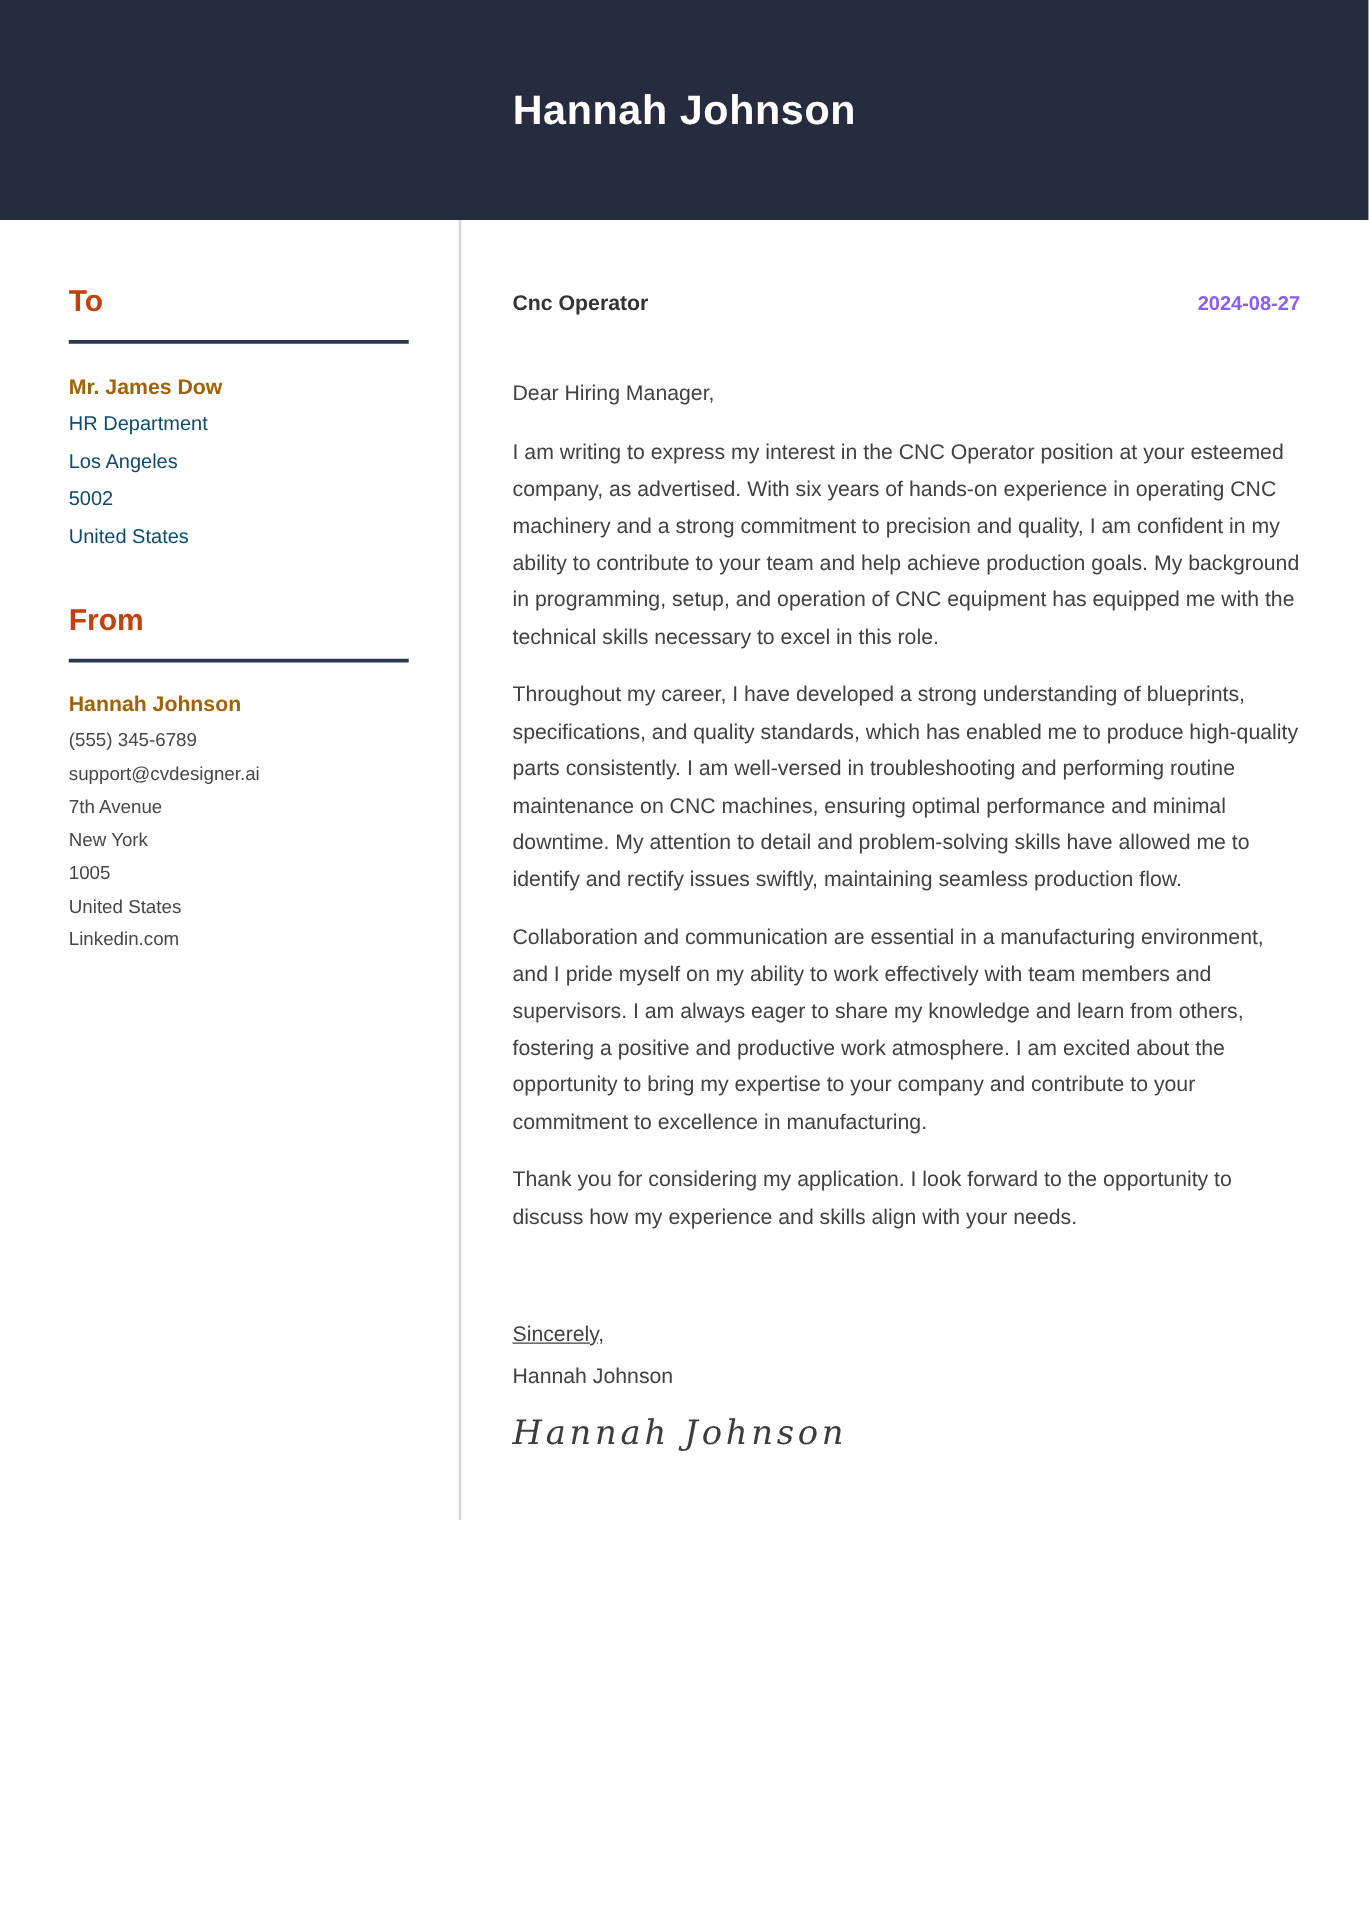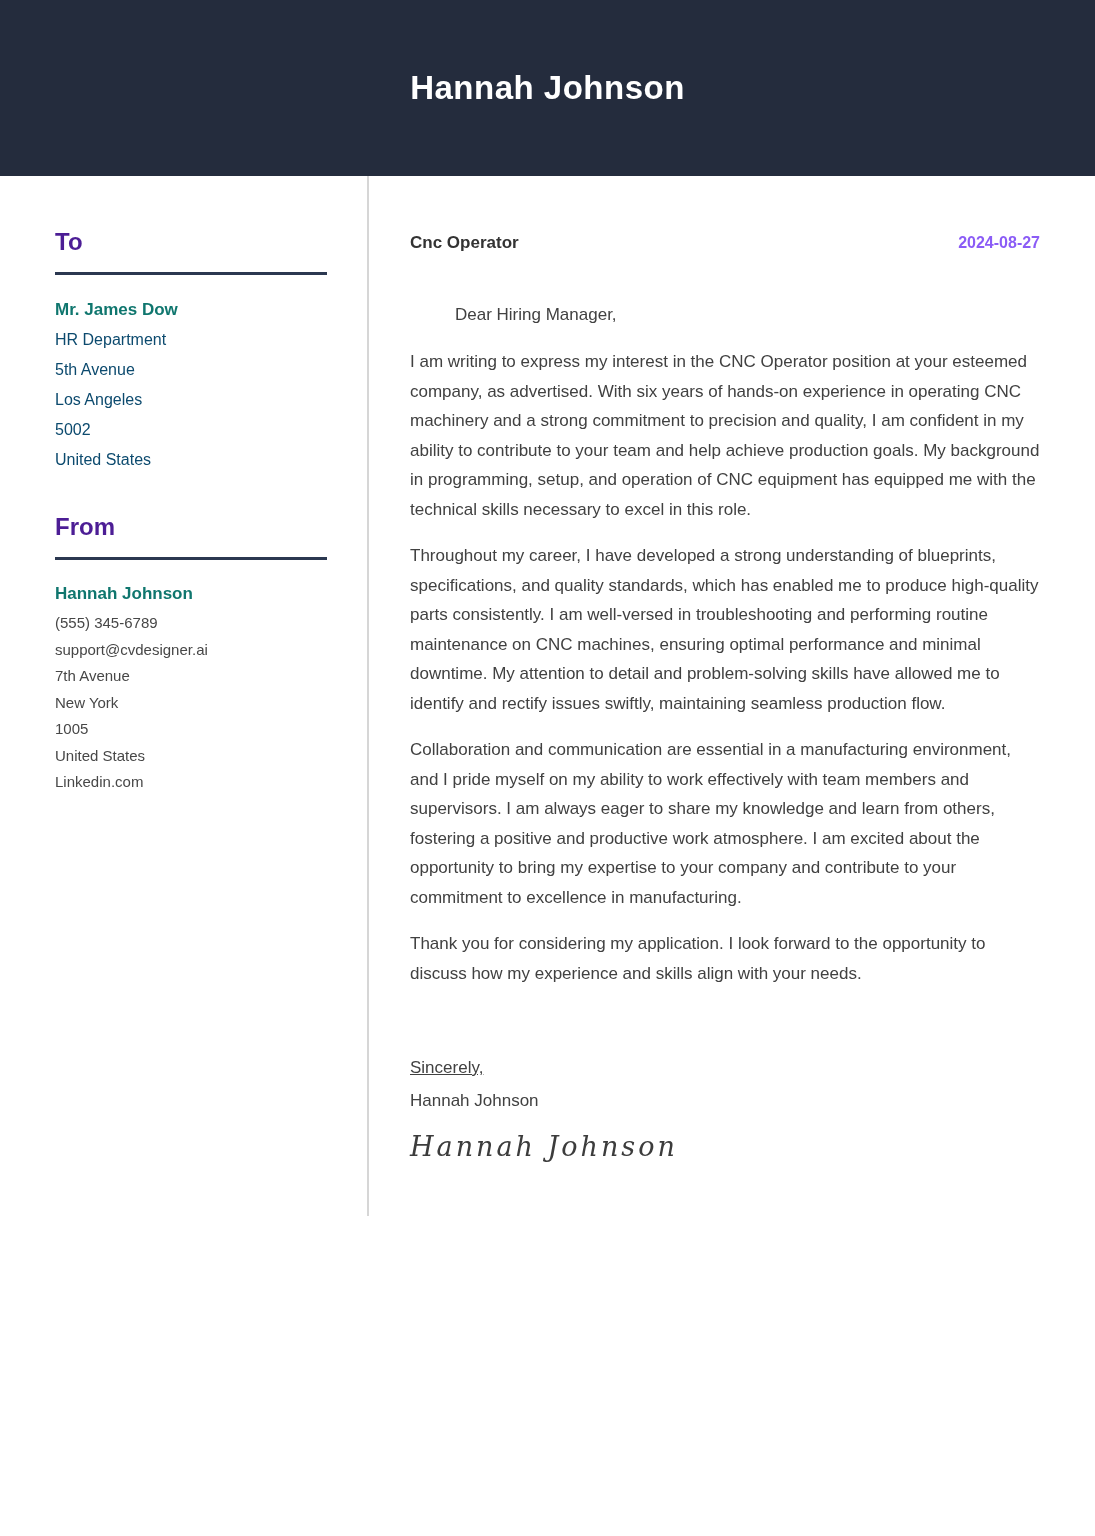--- a/index.html
+++ b/index.html
@@ -42,32 +42,32 @@
   .sidebar {
     position: absolute;
     left: 55px;
     top: 228px;
     width: 272px;
     color: #474747;
   }
   .section-heading {
     font-size: 24px;
     font-weight: bold;
-    color: #4c1d95;
+    color: #c2410c;
     margin-bottom: 16px;
   }
   .section-rule {
     border: none;
     border-top: 3px solid #2b3850;
     margin-bottom: 20px;
   }
   .contact-name {
     font-size: 17px;
     font-weight: bold;
-    color: #0f766e;
+    color: #a16207;
     line-height: 30px;
   }
   .to-block .contact-line {
     font-size: 16px;
     line-height: 30px;
     color: #0c4a6e;
   }
   .from-block { margin-top: 38px; }
   .from-block .contact-name { line-height: 28px; margin-bottom: 2px; }
   .from-block .contact-line {
@@ -95,21 +95,20 @@
   }
   .date {
     font-size: 16px;
     font-weight: bold;
     color: #8b5cf6;
   }
   .greeting {
     margin-top: 47px;
     font-size: 17px;
     line-height: 30px;
-    margin-left: 45px;
   }
   .para {
     margin-top: 17px;
     font-size: 17px;
     line-height: 29.5px;
     color: #414141;
   }
   .closing { margin-top: 63px; font-size: 17px; line-height: 33px; text-decoration: underline; }
   .signer { font-size: 17px; line-height: 33px; }
   .signature {
@@ -132,21 +131,20 @@
 
   <div class="v-divider"></div>
 
   <div class="sidebar">
 
     <div class="to-block">
       <div class="section-heading">To</div>
       <hr class="section-rule">
       <div class="contact-name">Mr. James Dow</div>
       <div class="contact-line">HR Department</div>
-      <div class="contact-line">5th Avenue</div>
       <div class="contact-line">Los Angeles</div>
       <div class="contact-line">5002</div>
       <div class="contact-line">United States</div>
     </div>
 
     <div class="from-block">
       <div class="section-heading">From</div>
       <hr class="section-rule">
       <div class="contact-name">Hannah Johnson</div>
       <div class="contact-line">(555) 345-6789</div>

